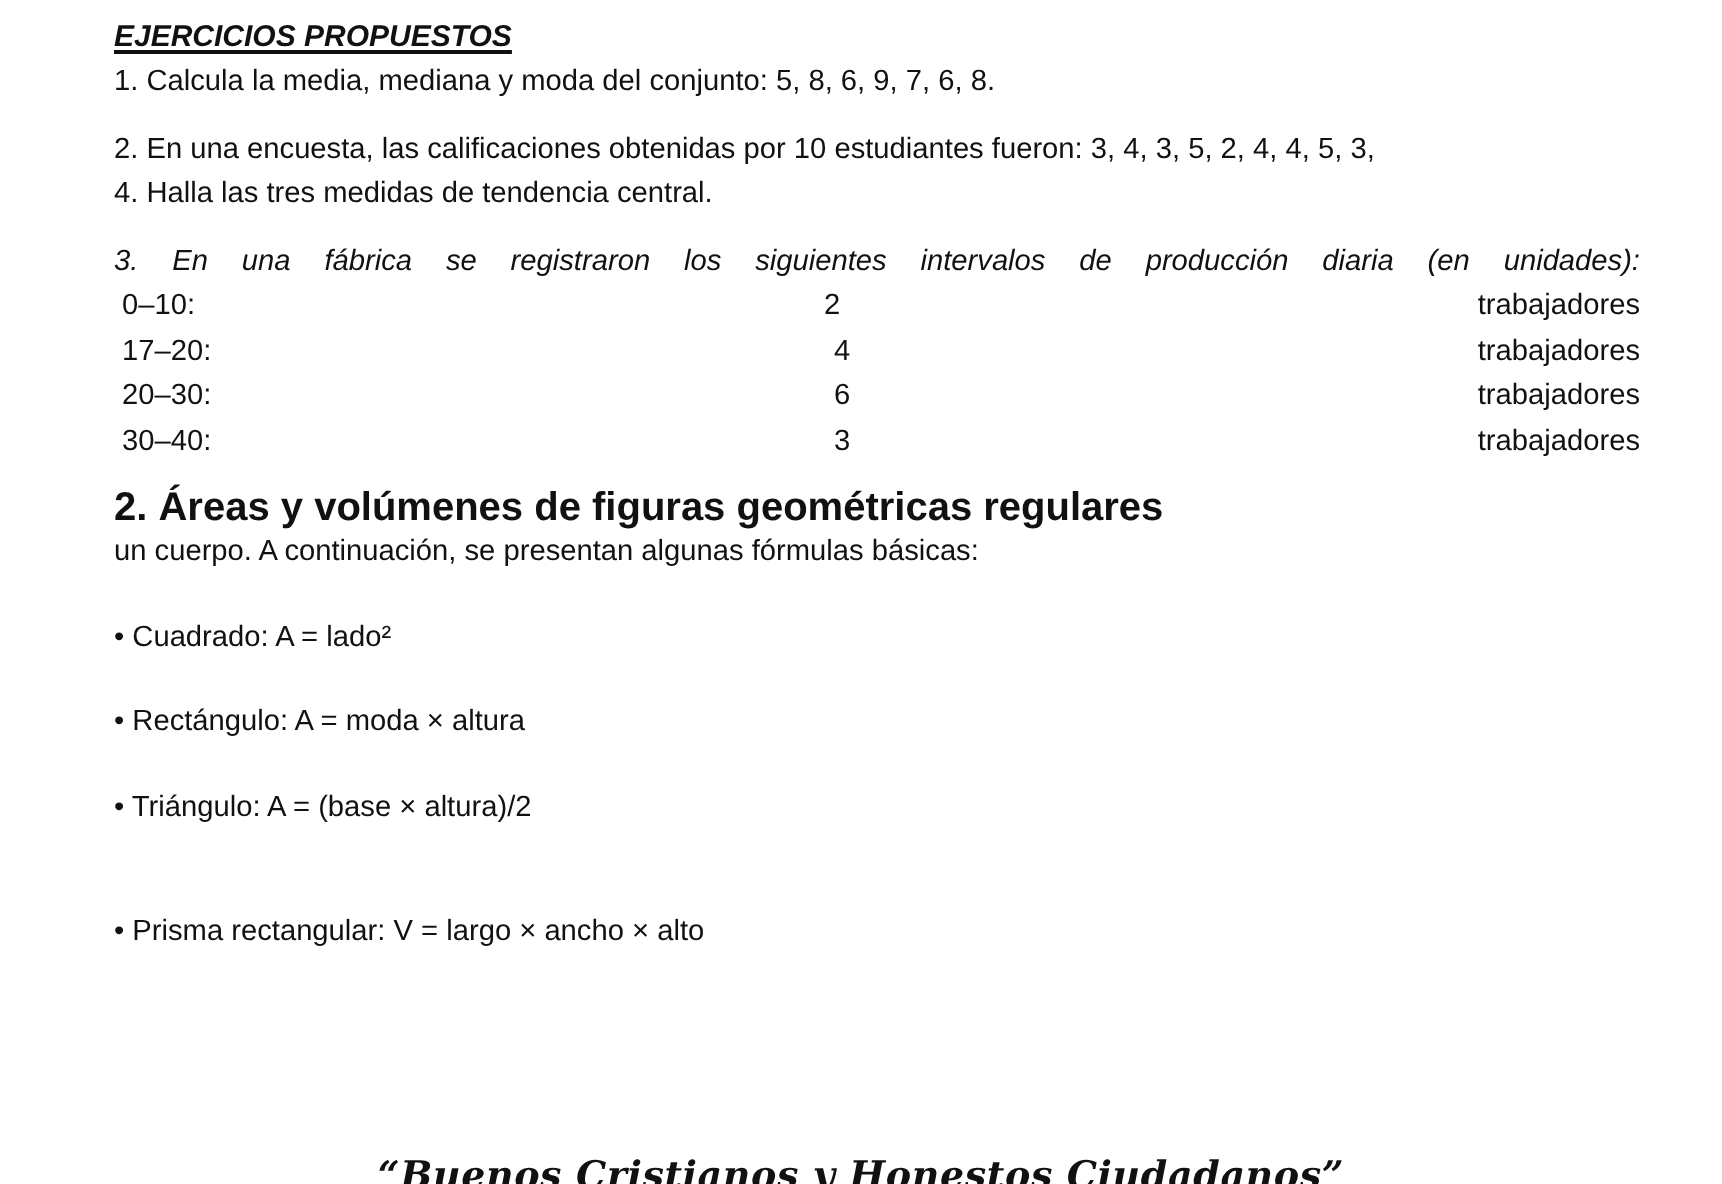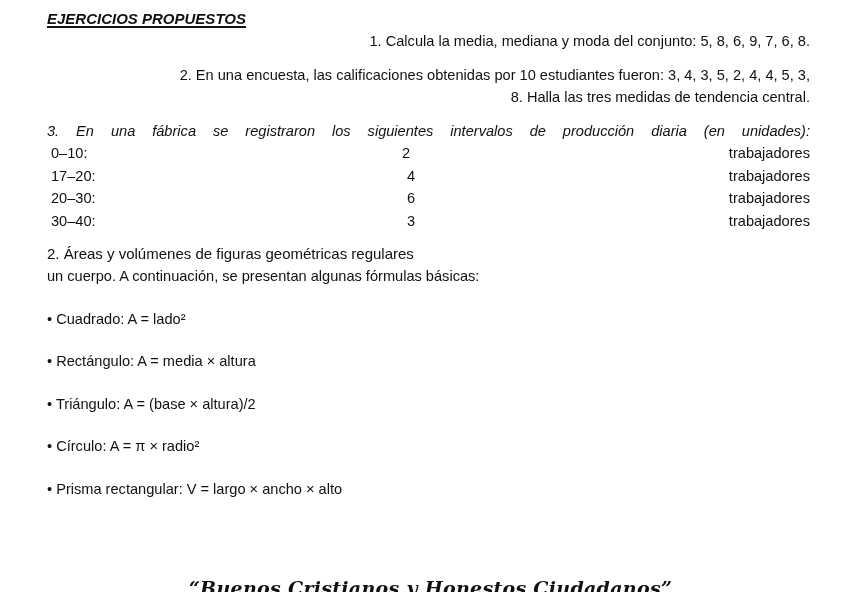--- a/index.html
+++ b/index.html
@@ -11,59 +11,58 @@
       width: 861px;
       height: 592px;
       overflow: hidden;
       position: relative;
       font-family: "Liberation Sans", sans-serif;
       color: #111111;
       font-size: 14.6px;
     }
     .page {
       position: absolute;
-      left: 47px;
+      left: 57px;
       top: 8px;
       width: 763px;
     }
     .heading-main {
       font-weight: bold;
       font-style: italic;
       text-decoration: underline;
       text-decoration-thickness: 2px;
       text-underline-offset: 2px;
       font-size: 15px;
       line-height: 22px;
       margin: 0;
     }
     .line {
       line-height: 22.5px;
       margin: 0;
       white-space: nowrap;
-      text-align: right;
     }
     .gap { height: 11px; }
     .justify {
       text-align: justify;
       text-align-last: justify;
       white-space: normal;
       font-style: italic;
     }
     .row {
       position: relative;
       height: 22.5px;
       line-height: 22.5px;
     }
     .row .interval { position: absolute; left: 4px; }
     .row .count { position: absolute; left: 355px; }
     .row .count.shift { left: 360px; }
     .row .unit { position: absolute; right: 0; }
     .section-title {
-      font-weight: normal;
-      font-size: 15px;
+      font-weight: bold;
+      font-size: 20px;
       line-height: 22px;
       margin: 0;
     }
     .para {
       line-height: 22.5px;
       margin: 0;
       text-align: justify;
     }
     .para .l1 { display: block; text-align: justify; text-align-last: justify; }
     .bullet {
@@ -89,21 +88,21 @@
 <body>
 
 <div class="page">
   <p class="heading-main">EJERCICIOS PROPUESTOS</p>
 
   <p class="line">1. Calcula la media, mediana y moda del conjunto: 5, 8, 6, 9, 7, 6, 8.</p>
 
   <div class="gap"></div>
 
   <p class="line">2. En una encuesta, las calificaciones obtenidas por 10 estudiantes fueron: 3, 4, 3, 5, 2, 4, 4, 5, 3,</p>
-  <p class="line">8. Halla las tres medidas de tendencia central.</p>
+  <p class="line">4. Halla las tres medidas de tendencia central.</p>
 
   <div class="gap"></div>
 
   <p class="line justify">3. En una fábrica se registraron los siguientes intervalos de producción diaria (en unidades):</p>
 
   <div>
     <div class="row">
       <span class="interval">0–10:</span>
       <span class="count">2</span>
       <span class="unit">trabajadores</span>
@@ -129,22 +128,21 @@
   <div class="gap"></div>
 
   <p class="section-title">2. Áreas y volúmenes de figuras geométricas regulares</p>
   <p class="para">
     <span>un cuerpo. A continuación, se presentan algunas fórmulas básicas:</span>
   </p>
 
   <div class="bgap"></div>
   <p class="bullet">• Cuadrado: A = lado²</p>
   <div class="bgap"></div>
-  <p class="bullet">• Rectángulo: A = media × altura</p>
+  <p class="bullet">• Rectángulo: A = moda × altura</p>
   <div class="bgap"></div>
   <p class="bullet">• Triángulo: A = (base × altura)/2</p>
   <div class="bgap"></div>
-  <p class="bullet">• Círculo: A = π × radio²</p>
   <div class="bgap"></div>
   <p class="bullet">• Prisma rectangular: V = largo × ancho × alto</p>
 </div>
 
 <div class="motto">“Buenos Cristianos y Honestos Ciudadanos”</div>
 
 </body></html>

